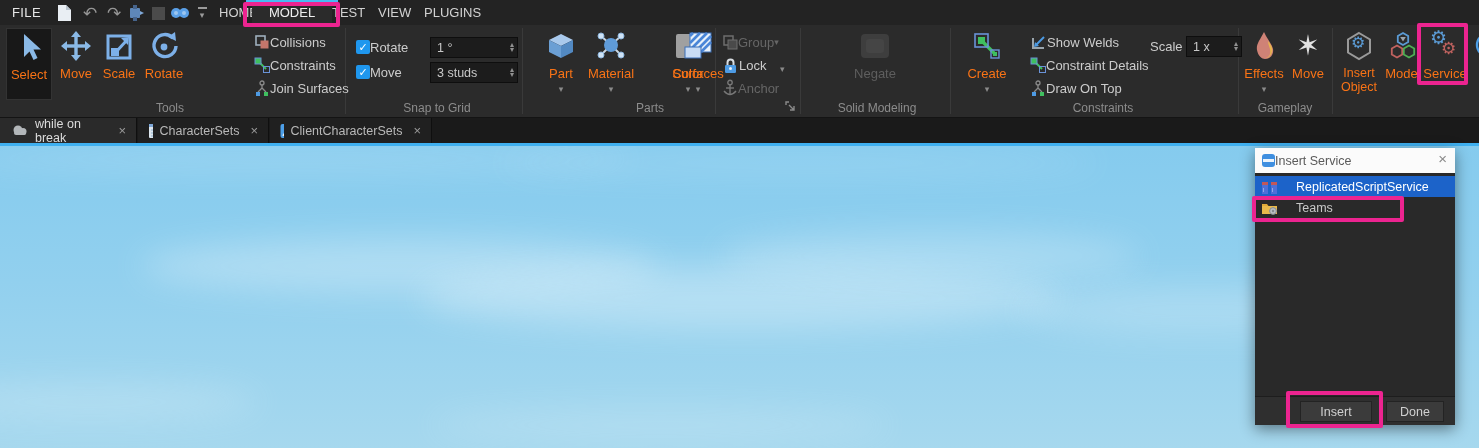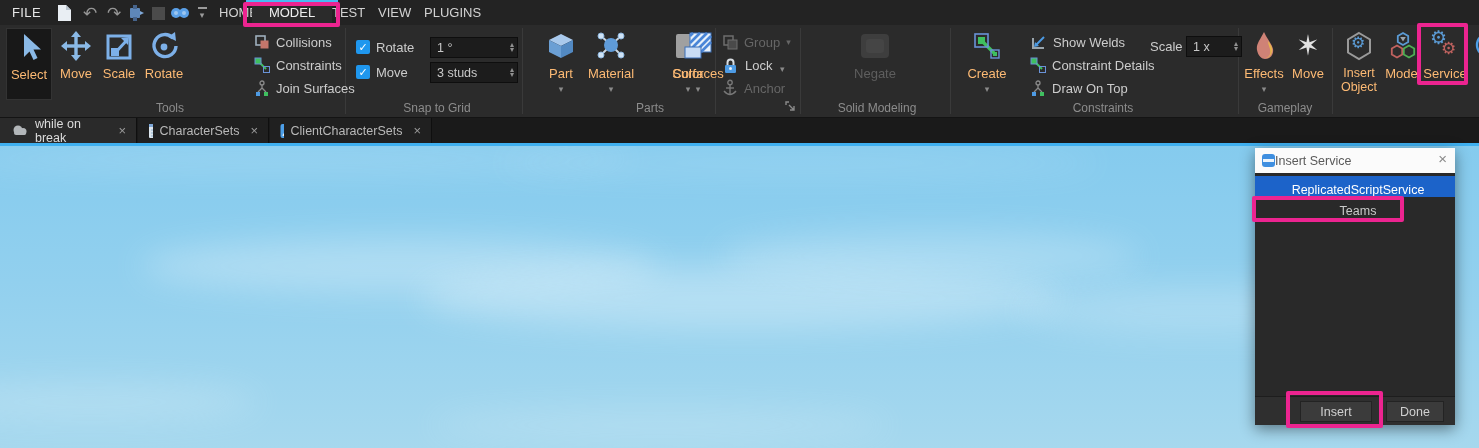--- a/index.html
+++ b/index.html
@@ -15,26 +15,26 @@
   .qa-dd b { display:block; width:9px; height:2px; background:#9a9a9a; margin-bottom:1px; }
   .menu-tab { position:absolute; top:0; height:25px; display:flex; align-items:center; justify-content:center; font-size:13px; color:#d2d2d2; padding:0 6px; }
   .menu-tab.active { color:#f0f0f0; background:#2b2b2b; }
   .active-tab-line { position:absolute; left:246px; top:0; width:92px; height:3px; background:#49b8f2; }
 
   
   .ribbon { position:absolute; left:0; top:25px; width:1479px; height:93px; background:#2b2b2b; border-bottom:1px solid #141414; }
   .vsep { position:absolute; top:3px; width:1px; height:86px; background:#3a3a3a; }
   .sec-label { position:absolute; top:76px; font-size:12px; color:#8c8c8c; text-align:center; }
   .rbtn { position:absolute; top:3px; height:72px; display:flex; flex-direction:column; align-items:center; }
-  .rbtn .lbl { font-size:13px; color:#fdba74; margin-top:2px; white-space:nowrap; }
+  .rbtn .lbl { font-size:13px; color:#f97316; margin-top:2px; white-space:nowrap; }
   .rbtn.sel { background:#181818; border:1px solid #333; }
   .rbtn.disabled .lbl { color:#5e5e5e; }
   .rbtn .ic { height:36px; display:flex; align-items:center; justify-content:center; }
   .caret { font-size:9px; color:#8a8a8a; margin-top:3px; }
-  .rrow { position:absolute; height:18px; display:flex; align-items:center; gap:6px; font-size:13px; color:#cccccc; }
+  .rrow { position:absolute; height:18px; display:flex; align-items:center; font-size:13px; color:#cccccc; }
   .rrow.disabled { color:#666; }
   .cb { width:14px; height:14px; background:#1f97ee; border-radius:2px; display:flex; align-items:center; justify-content:center; color:#fff; font-size:11px; }
   .field { position:absolute; height:21px; background:#1c1c1c; border:1px solid #0e0e0e; color:#c8c8c8; font-size:12.5px; display:flex; align-items:center; padding-left:6px; }
   .spin { position:absolute; right:3px; top:0; height:100%; display:flex; flex-direction:column; justify-content:center; line-height:.6; }
   .spin span { font-size:8px; color:#909090; }
   .two-line .lbl { white-space:normal; text-align:center; line-height:1.15; font-size:12.5px; }
   .cube-dis { width:28px; height:24px; background:#3e3e3e; border-radius:4px; position:relative; }
   .cube-dis:after { content:""; position:absolute; left:5px; top:5px; width:18px; height:14px; background:#454545; border-radius:3px; }
   .launcher { position:absolute; font-size:10px; color:#8a8a8a; }
 
@@ -49,21 +49,21 @@
   .viewport { position:absolute; left:0; top:146px; width:1479px; height:302px; overflow:hidden;
     background:linear-gradient(to bottom,#85cbee 0%,#92d0ee 45%,#a6d8ee 100%); }
   .cloud { position:absolute; background:rgba(255,255,255,.5); border-radius:50%; filter:blur(16px); }
 
   
   .dialog { position:absolute; left:1255px; top:148px; width:200px; height:277px; box-shadow:0 4px 14px rgba(0,0,0,.45); z-index:10; }
   .dlg-title { position:absolute; left:0; top:0; width:200px; height:25px; background:#fbfbfb; display:flex; align-items:center; }
   .dlg-title .t { font-size:12.5px; color:#5a5a5a; margin-left:0; }
   .dlg-close { position:absolute; right:8px; top:2px; color:#8a8a8a; font-size:15px; }
   .dlg-list { position:absolute; left:0; top:25px; width:200px; height:223px; background:#292929; padding-top:3px; }
-  .dlg-row { height:21px; display:flex; align-items:center; gap:7px; padding-left:6px; font-size:12.5px; color:#c8c8c8;flex-direction:column; }
+  .dlg-row { height:21px; display:flex; align-items:center; gap:18px; padding-left:6px; font-size:12.5px; color:#c8c8c8; }
   .dlg-row.sel { background:#1c63c9; color:#ffffff; }
   .dlg-foot { position:absolute; left:0; top:248px; width:200px; height:29px; background:#2f2f2f; border-top:1px solid #1d1d1d; }
   .dlg-btn { position:absolute; top:4px; height:21px; background:#3b3b3b; border:1px solid #232323; color:#d0d0d0; font-size:12.5px; display:flex; align-items:center; justify-content:center; }
 
   
   .anno { position:absolute; border:4px solid #ec2490; border-radius:2px; z-index:20; pointer-events:none; }
 
   
   .win-ic { width:13px; height:13px; border-radius:3px; background:#3f8fe0; position:relative; margin-left:7px; }
   .win-ic:after { content:""; position:absolute; left:1px; top:5px; width:11px; height:3px; background:#fff; opacity:.9; }

